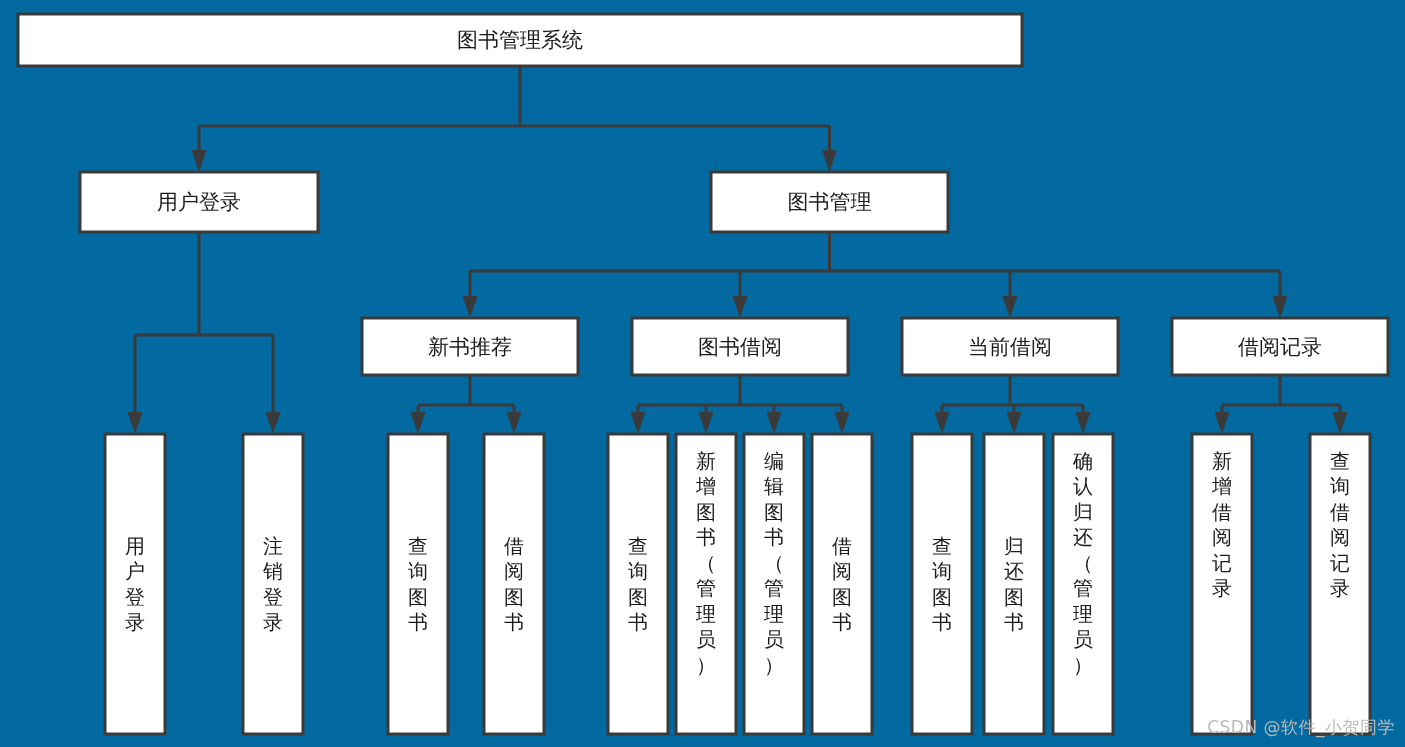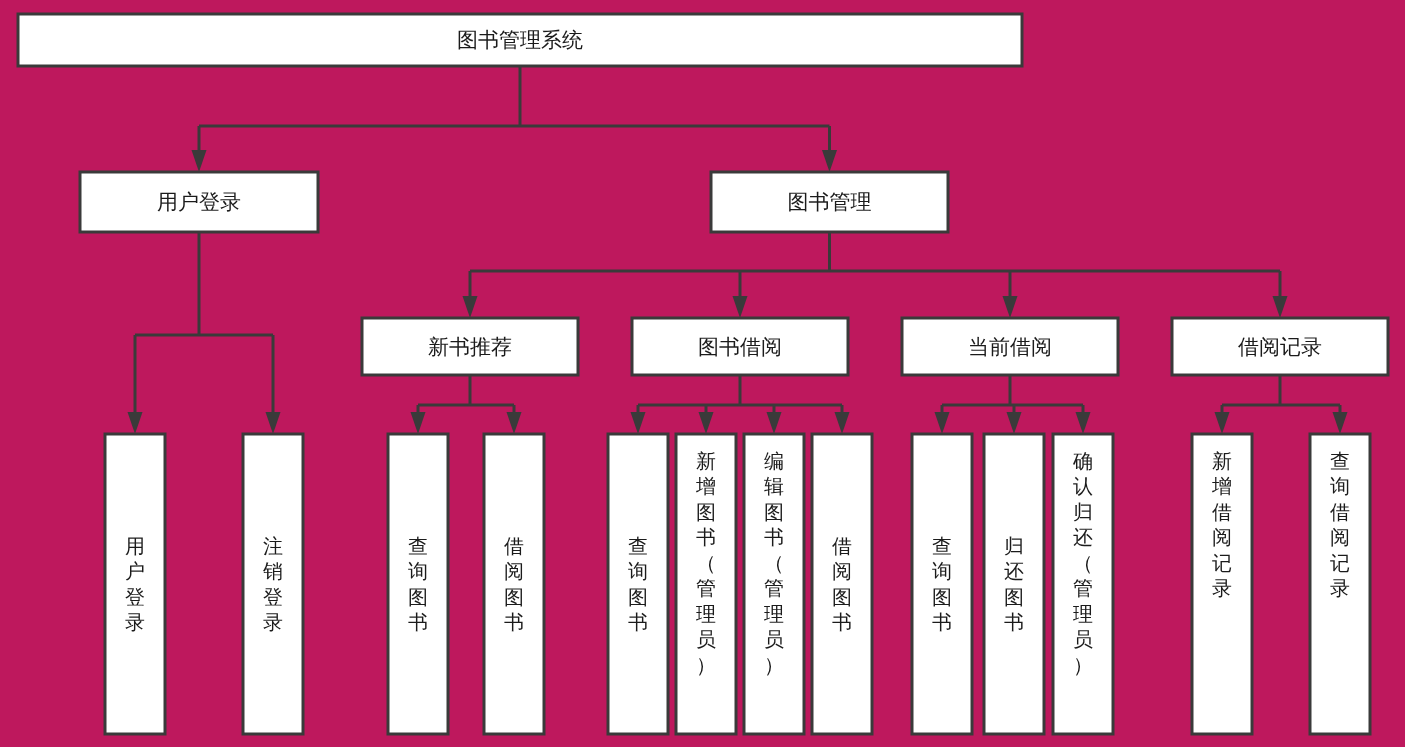--- a/index.html
+++ b/index.html
@@ -11,21 +11,21 @@
   body {
     width: 1405px;
     height: 747px;
     overflow: hidden;
     font-family: "DejaVu Sans", "Liberation Sans", sans-serif;
   }
   #diagram-root {
     position: relative;
     width: 1405px;
     height: 747px;
-    background: #be185d;
+    background: #0369a1;
   }
   svg#tree-svg {
     position: absolute;
     left: 0;
     top: 0;
     width: 1405px;
     height: 747px;
     display: block;
   }
   .node-rect {
@@ -203,13 +203,14 @@
         <g>
           <rect x="1192" y="434" width="60" height="300" class="node-rect"></rect>
           <text x="1222" class="node-label-v"><tspan x="1222" y="467.89">新</tspan><tspan x="1222" y="493.39">增</tspan><tspan x="1222" y="518.89">借</tspan><tspan x="1222" y="544.39">阅</tspan><tspan x="1222" y="569.89">记</tspan><tspan x="1222" y="595.39">录</tspan></text>
         </g>
         <g>
           <rect x="1310" y="434" width="60" height="300" class="node-rect"></rect>
           <text x="1340" class="node-label-v"><tspan x="1340" y="467.89">查</tspan><tspan x="1340" y="493.39">询</tspan><tspan x="1340" y="518.89">借</tspan><tspan x="1340" y="544.39">阅</tspan><tspan x="1340" y="569.89">记</tspan><tspan x="1340" y="595.39">录</tspan></text>
         </g>
       </g>
   </svg>
+  <div class="watermark">CSDN @软件_小贺同学</div>
 </div>
 
 </body></html>

